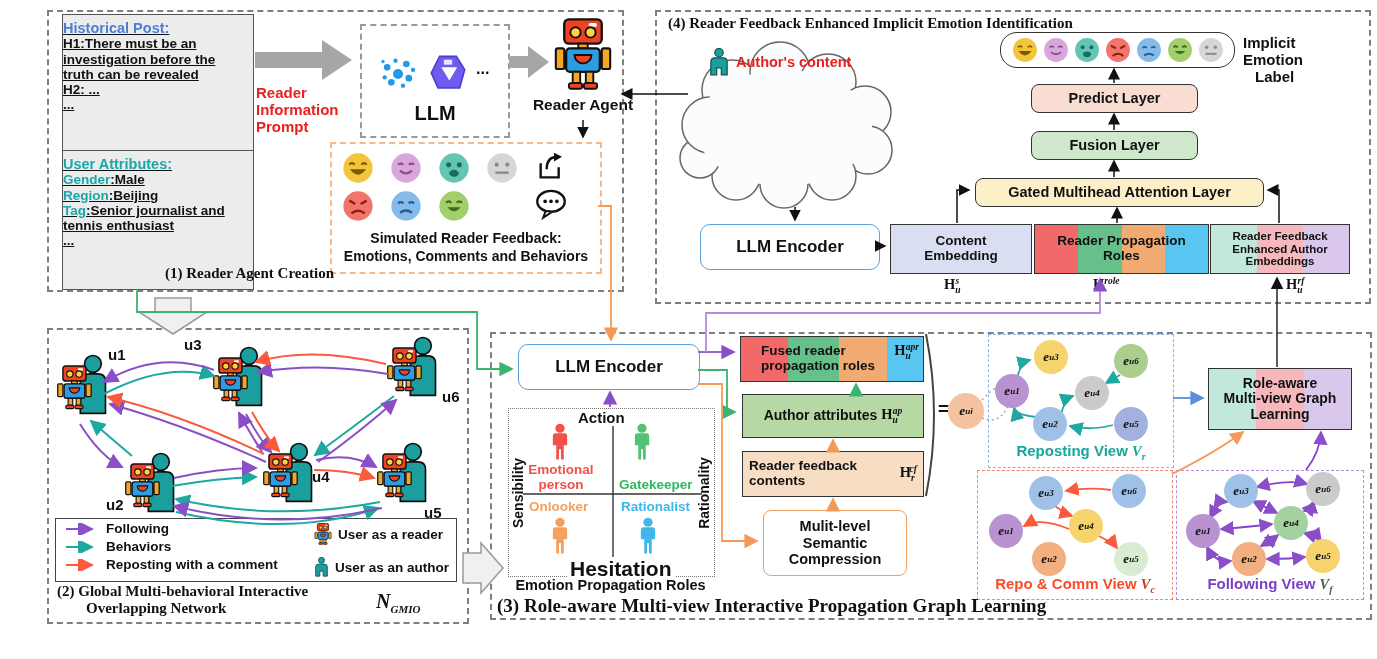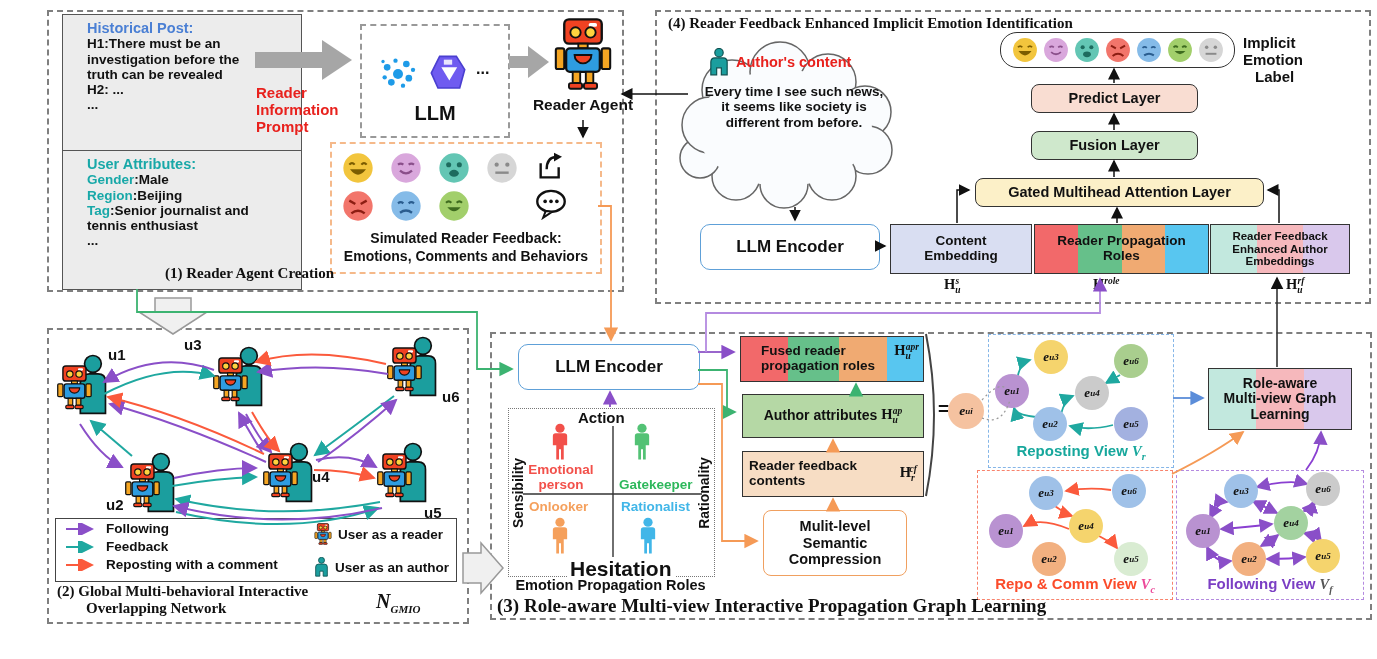--- a/index.html
+++ b/index.html
@@ -3,22 +3,22 @@
 <meta charset="utf-8">
 <style>
   html,body{margin:0;padding:0;background:#fff;}
   #canvas{position:relative;width:1377px;height:659px;background:#fff;overflow:hidden;
           font-family:"Liberation Sans",sans-serif;color:#111;}
   .abs{position:absolute;}
   .sec{position:absolute;border:2px dashed #7f7f7f;}
   .t{line-height:1.14;}
   .b{font-weight:700;}
   .ttl{font-size:15px;font-weight:700;font-family:Liberation Serif, serif;}
-  .graybox{position:absolute;background:#ececec;border:1.6px solid #555;padding:5px 24px;
-           font-size:13.5px;font-weight:600;line-height:1.13;}
+  .graybox{position:absolute;background:#ececec;border:1.6px solid #555;padding:5px 0;
+           font-size:13.5px;font-weight:600;line-height:1.13;text-decoration:underline;}
   .dashdot{border:2px dashed #999;background:#fff;}
   .mathv{font-family:"Liberation Serif",serif;font-weight:700;font-style:italic;font-size:14.5px;}
   .mathv .ms{font-style:normal;}
   .msub{font-size:9.5px;vertical-align:-4px;}
   .msup{font-size:9.5px;vertical-align:5px;margin-left:-5px;}
   .flowbox{position:absolute;border:1px solid #333;display:flex;flex-direction:column;
            align-items:center;justify-content:center;font-weight:700;font-size:13.5px;line-height:1.1;text-align:center;}
   .round{border-radius:8px;}
   .encoder{position:absolute;border:1.6px solid #5ea0d8;border-radius:10px;background:#fff;
            display:flex;align-items:center;justify-content:center;font-size:17px;font-weight:700;}
@@ -262,25 +262,20 @@
         <circle cx="76" cy="146" r="24"></circle>
         <circle cx="40" cy="128" r="20"></circle>
     <circle cx="50" cy="95" r="28"></circle>
   </g>
   <ellipse cx="124" cy="98" rx="88" ry="58" fill="#fafcfe"></ellipse>
 </svg>
 <svg class="abs" style="left:708px;top:48px" width="22" height="28">
       <use href="#personicon" width="22" height="28"></use>
     </svg>
 <div class="abs b" style="left:736px;top:54px;color:#e8211d;font-size:14.5px;">Author's content</div>
-<div class="abs b t" style="left:678px;top:84px;width:232px;text-align:center;font-size:13.5px;">
-  <div>Every time I see such news,</div>
-  <div>it seems like society is</div>
-  <div>different from before.</div>
-</div>
 
 <div class="encoder" style="left:700px;top:224px;width:178px;height:44px;">LLM Encoder</div>
 
 <div class="flowbox" style="left:890px;top:224px;width:140px;height:48px;background:#d9def2;">
   <div>Content</div>
   <div>Embedding</div>
 </div>
 <div class="abs mathv" style="left:944px;top:276px;"><span class="ms">H</span><sub class="msub">u</sub><sup class="msup">s</sup></div>
 
 <div class="segbox" style="left:1034px;top:224px;width:173px;height:48px;">
@@ -372,21 +367,21 @@
   <div class="legrow" style="left:8px;top:2px;">
     <svg width="36" height="12">
           <line x1="2" y1="6" x2="28" y2="6" stroke="#8a4fc8" stroke-width="2" marker-end="url(#mPurple)"></line>
         </svg>
     <span>Following</span>
   </div>
   <div class="legrow" style="left:8px;top:20px;">
     <svg width="36" height="12">
           <line x1="2" y1="6" x2="28" y2="6" stroke="#1fa8a0" stroke-width="2" marker-end="url(#mTeal)"></line>
         </svg>
-    <span>Feedback</span>
+    <span>Behaviors</span>
   </div>
   <div class="legrow" style="left:8px;top:38px;">
     <svg width="36" height="12">
           <line x1="2" y1="6" x2="28" y2="6" stroke="#fb5a3c" stroke-width="2" marker-end="url(#mRed)"></line>
         </svg>
     <span>Reposting with a comment</span>
   </div>
   <div class="legrow" style="left:258px;top:4px;">
     <svg width="18" height="22">
           <use href="#robot" width="18" height="22"></use>
@@ -558,21 +553,21 @@
   <div class="gnode n-orange" style="left:54px;top:71px;">
         <span>e</span>
         <sub>u2</sub>
       </div>
   <div class="gnode n-pgreen" style="left:136px;top:71px;">
         <span>e</span>
         <sub>u5</sub>
       </div>
   <div class="abs vlabel" style="left:0;top:104px;width:194px;text-align:center;color:#fb4b2a;">
     <span>Repo &amp; Comm View</span>
-    <span class="mathv" style="color:#ec4899;"><span>V</span><sub style="font-size:10px;">c</sub></span>
+    <span class="mathv" style="color:#c2410c;"><span>V</span><sub style="font-size:10px;">c</sub></span>
   </div>
 </div>
 
 <div class="viewbox" style="left:1176px;top:470px;width:186px;height:128px;border:1.6px dashed #b48ae0;">
   <svg width="186" height="128" style="position:absolute;left:0;top:0">
     <g fill="none" stroke="#8a3fd1" stroke-width="1.8">
       <path d="M33,47 Q42,30 50,31" marker-start="url(#mPurple)" marker-end="url(#mPurple)"></path>
       <path d="M80,16 Q112,8 130,13" marker-start="url(#mPurple)" marker-end="url(#mPurple)"></path>
       <path d="M76,30 Q92,38 100,42" marker-start="url(#mPurple)" marker-end="url(#mPurple)"></path>
       <path d="M138,32 Q133,38 127,40" marker-start="url(#mPurple)" marker-end="url(#mPurple)"></path>

